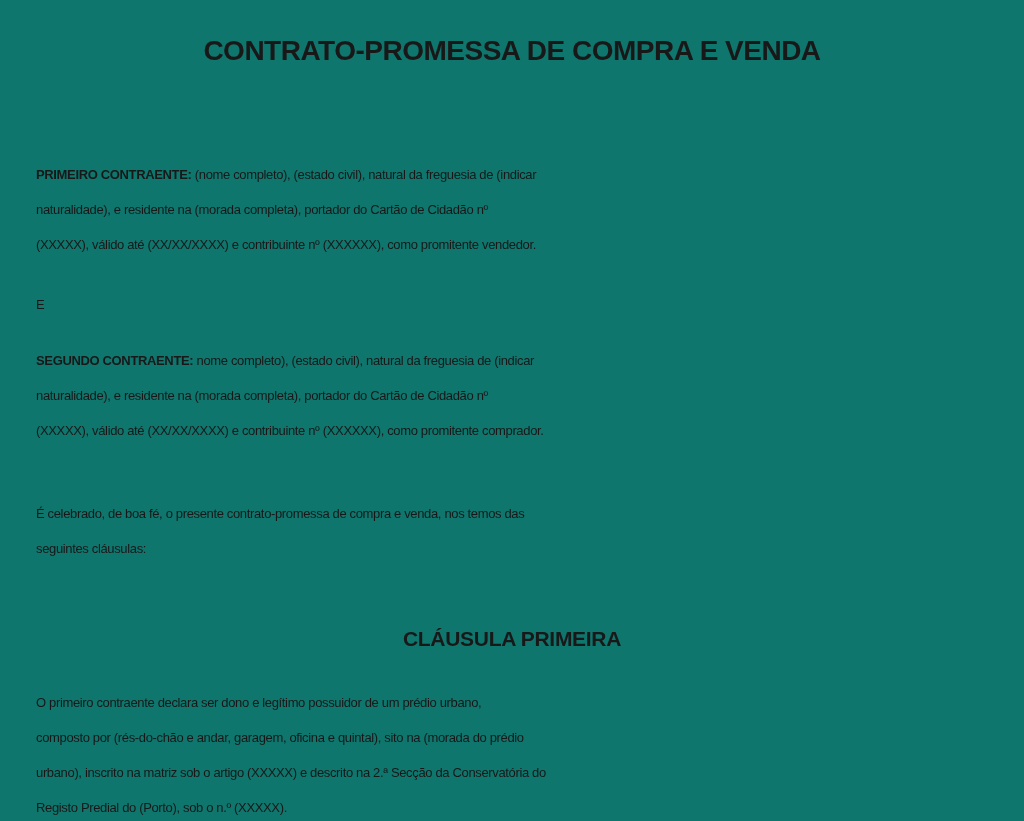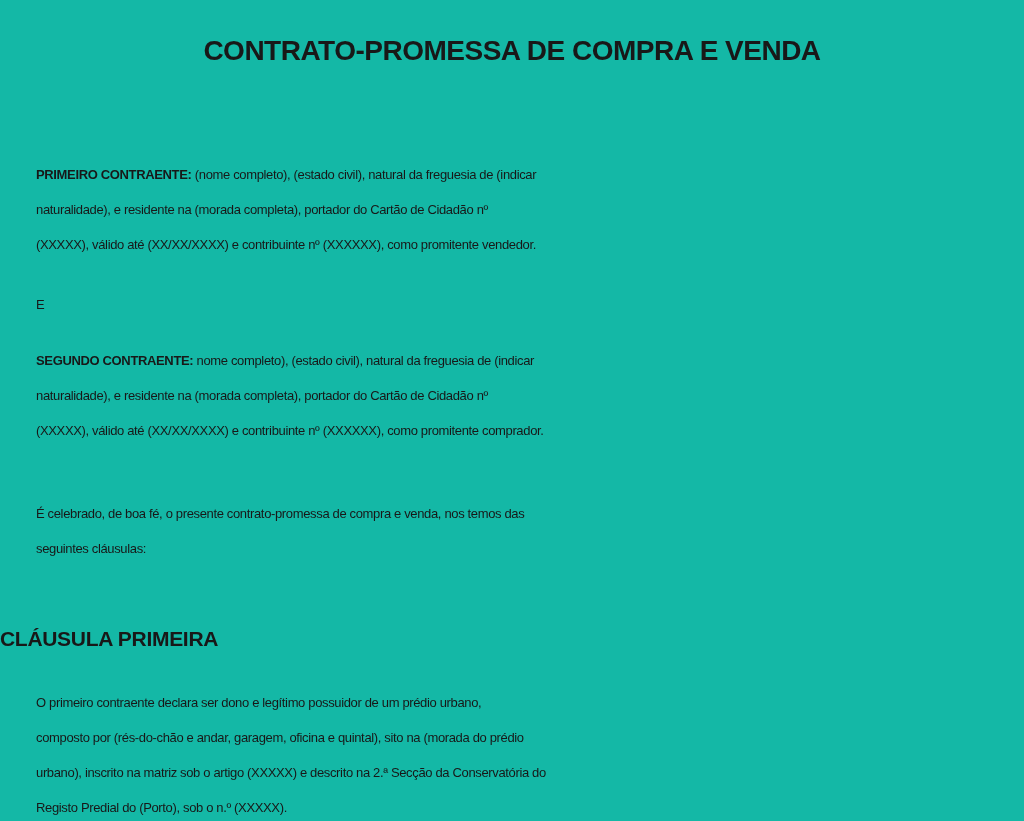--- a/index.html
+++ b/index.html
@@ -1,20 +1,20 @@
 <!DOCTYPE html>
 <html><head>
 <meta charset="utf-8">
 <style>
   html, body { margin: 0; padding: 0; background: #ffffff; }
   .page {
     position: relative;
     width: 1024px;
     height: 821px;
-    background: #14b8a6;
+    background: #0f766e;
     color: #181818;
     font-family: "Liberation Sans", "DejaVu Sans", sans-serif;
     overflow: hidden;
   }
   .doc-title {
     position: absolute;
     top: 16px;
     left: 0;
     right: 0;
     text-align: center;
@@ -29,20 +29,21 @@
     font-size: 13px;
     line-height: 35px;
     letter-spacing: -0.35px;
     white-space: pre;
   }
   .para strong { font-weight: bold; }
   .clause-heading {
     position: absolute;
     left: 0;
     right: 0;
+    text-align: center;
     font-size: 21px;
     font-weight: bold;
     letter-spacing: -0.3px;
     white-space: pre;
   }
   #first-party   { top: 144px; }
   #connector     { top: 274px; }
   #second-party  { top: 330px; }
   #preamble      { top: 483px; }
   #clause-head   { top: 610px; }

